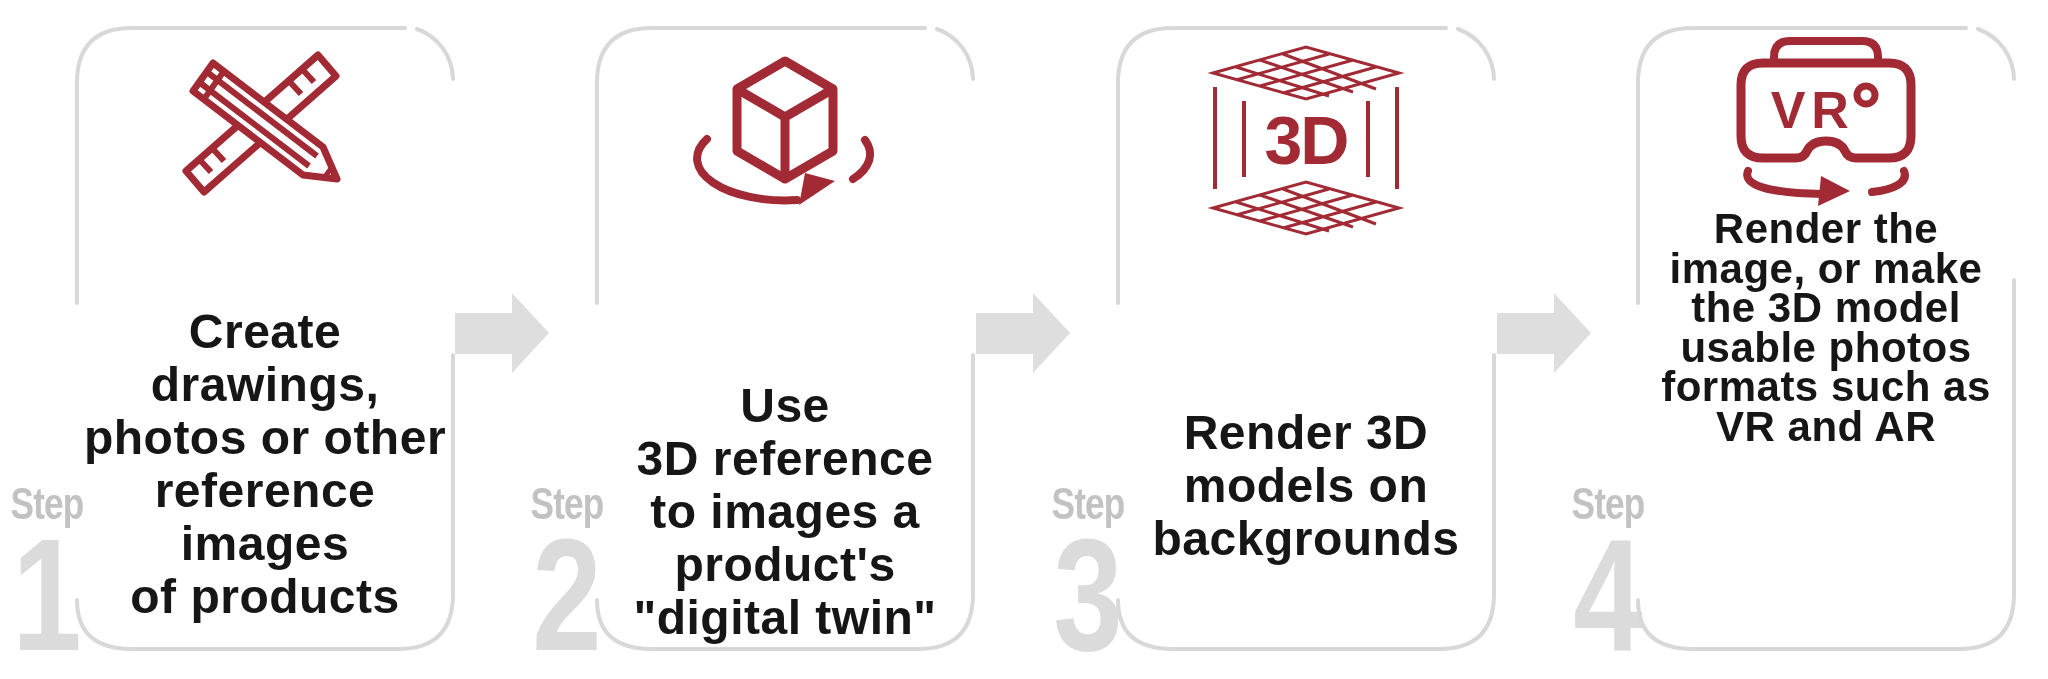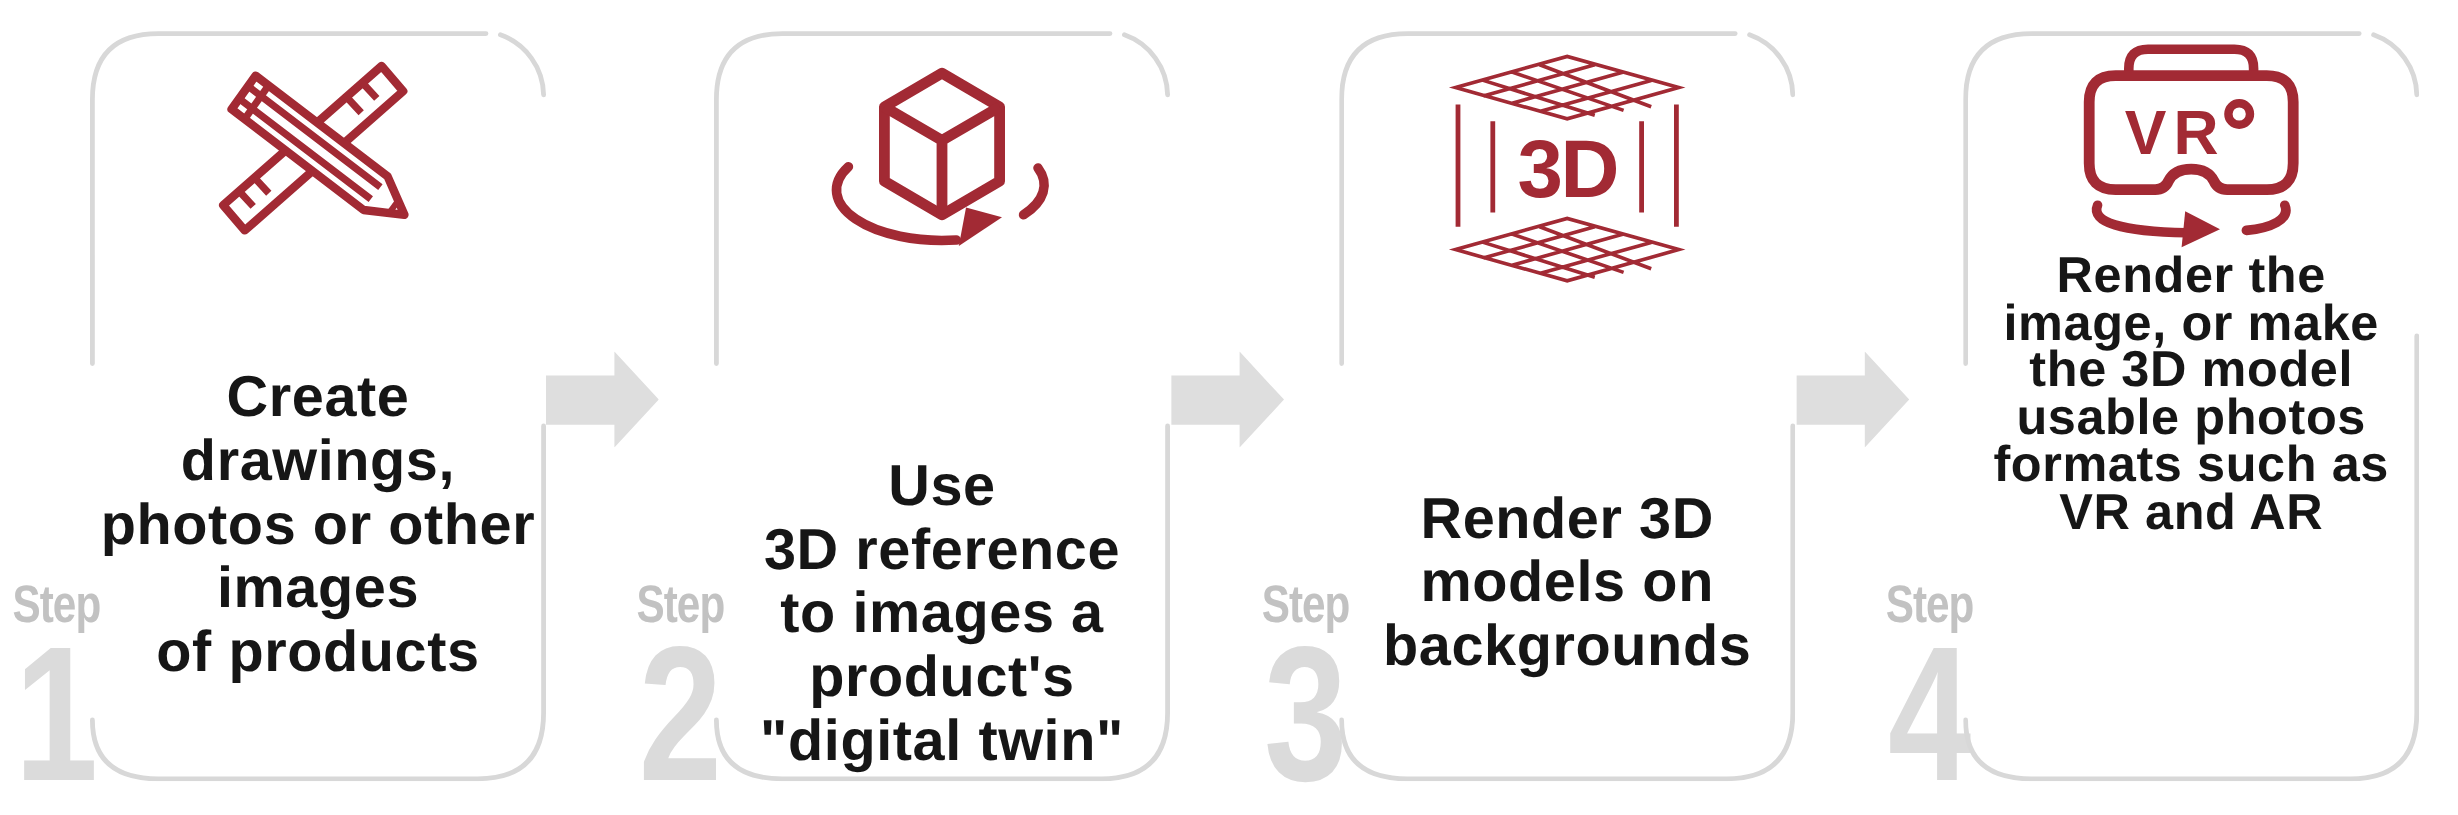--- a/index.html
+++ b/index.html
@@ -54,20 +54,21 @@
 
       <path d="M28 62 L48 34 L158 118 L172 150 L138 146 Z" fill="#fff" stroke="currentColor" stroke-width="7" stroke-linejoin="round"></path>
       <path class="ln" d="M34 53 L144 137 M42 43 L152 127" stroke-width="6"></path>
       <path class="ln" d="M39 70 L59 42" stroke-width="6"></path>
       <path class="ln" d="M159 149 L167 138" stroke-width="5"></path>
     </svg>
     <div class="card-text">
       <div>Create</div>
       <div>drawings,</div>
       <div>photos or other</div>
+      <div>reference</div>
       <div>images</div>
       <div>of products</div>
     </div>
     <div class="step">
       <span class="step-word">Step</span>
       <span class="step-num">1</span>
     </div>
   </div>
 
   <svg class="arrow" id="arrow1" viewBox="0 0 94 80">

